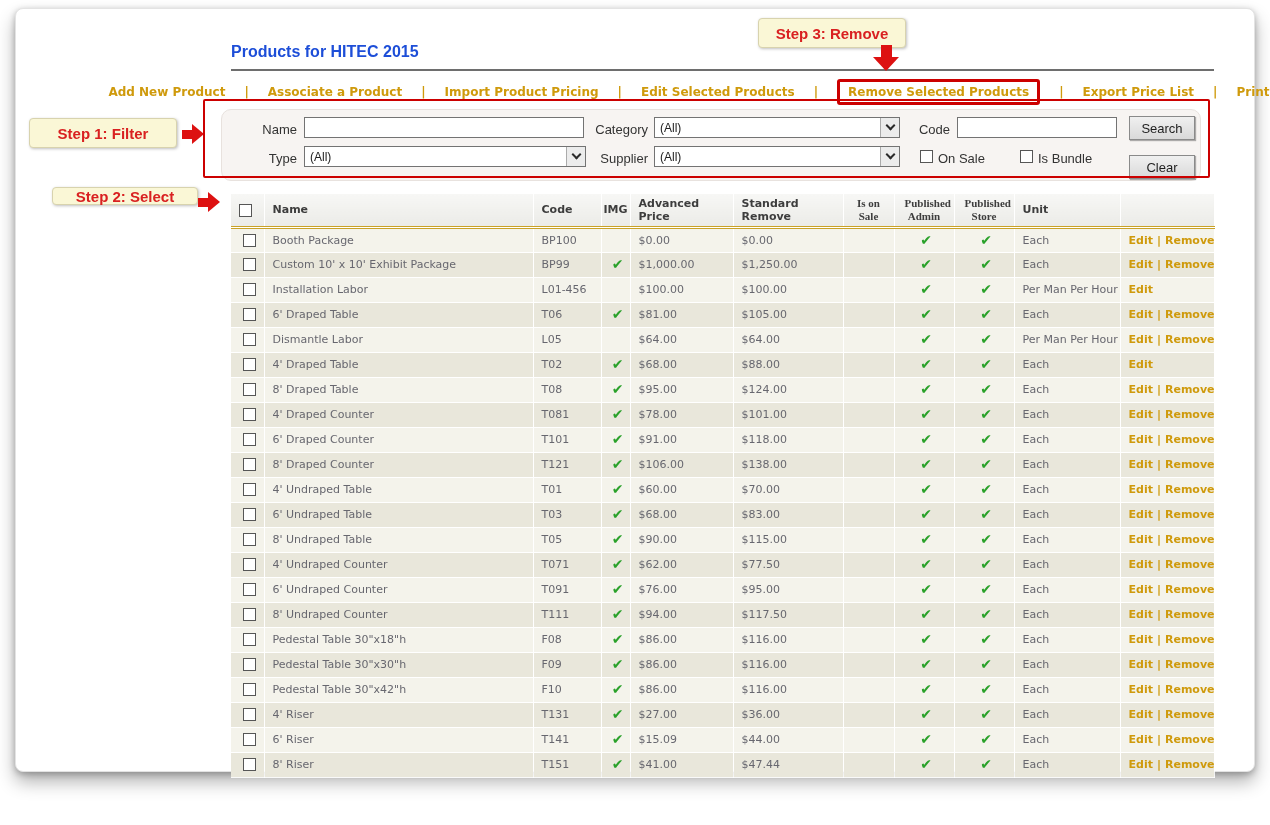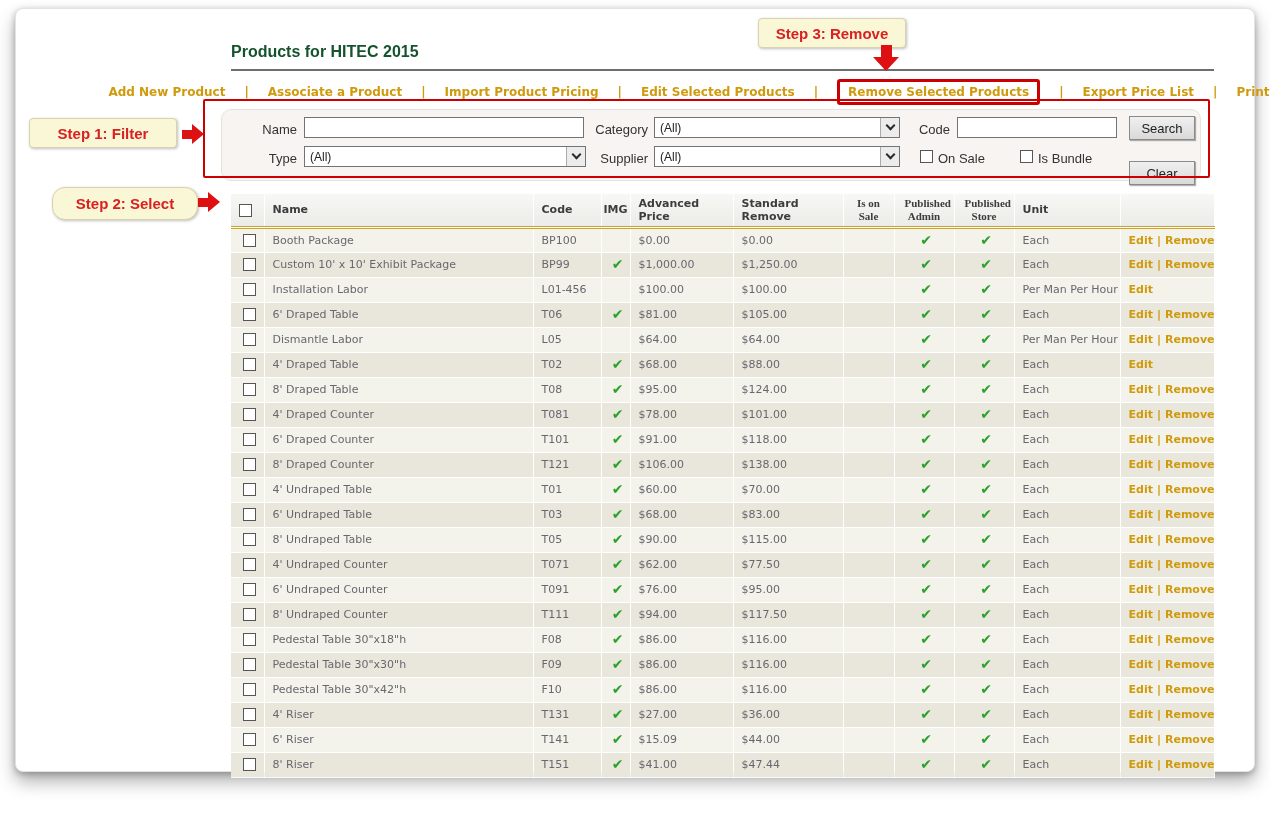--- a/index.html
+++ b/index.html
@@ -8,21 +8,21 @@
     position:relative; width:1270px; height:825px; overflow:hidden;
     font-family:"Liberation Sans", sans-serif; background:#fff;
   }
   
   .card {
     position:absolute; left:15px; top:8px; width:1240px; height:764px;
     background:#fff; border:1px solid #e3e3e3; border-radius:8px;
     box-shadow:0 2px 6px rgba(0,0,0,.25), 0 10px 18px rgba(0,0,0,.30);
   }
   
-  .page-title { position:absolute; left:215px; top:34px; font-size:16px; font-weight:bold; color:#14532d; }
+  .page-title { position:absolute; left:215px; top:34px; font-size:16px; font-weight:bold; color:#1d4ed8; }
   .title-rule { position:absolute; left:215px; top:60px; width:983px; border-top:2px solid #6e6e6e; }
   
   .toolbar {
     position:absolute; left:215px; top:68px; width:983px; height:30px;
     display:flex; align-items:center; justify-content:center; gap:19px;
     font-family:"DejaVu Sans", sans-serif; font-size:12px; font-weight:bold; color:#CF9A0C;
     white-space:nowrap;
   }
   .tlink { color:#CF9A0C; cursor:pointer; }
   .tsep  { color:#CF9A0C; font-weight:bold; }
@@ -157,21 +157,21 @@
           <span class="chev"></span>
         </span>
     </div>
 
     <span class="cb" style="position:absolute; left:904px; top:141px;"></span>
     <span class="cb-label" style="left:922px; top:142px;">On Sale</span>
 
     <span class="cb" style="position:absolute; left:1004px; top:141px;"></span>
     <span class="cb-label" style="left:1022px; top:142px;">Is Bundle</span>
 
-    <div class="btn" style="left:1113px; top:152px;">Clear</div>
+    <div class="btn" style="left:1113px; top:146px;">Clear</div>
 
     <div class="ptable-wrap">
       <table class="ptable">
         <colgroup>
           <col style="width:33px">
             <col style="width:269px">
             <col style="width:68px">
             <col style="width:29px">
           <col style="width:103px">
             <col style="width:110px">
@@ -487,21 +487,21 @@
       </table>
     </div>
   </div>
 
   <div class="callout" style="left:29px; top:118px; width:148px; height:30px;">Step 1: Filter</div>
   <div class="arrow-right" style="left:182px; top:124px;">
       <span class="shaft"></span>
       <span class="head"></span>
     </div>
 
-  <div class="callout" style="left:52px; top:187px; width:146px; height:33px;border-radius:13px;">Step 2: Select</div>
+  <div class="callout" style="left:52px; top:187px; width:146px; height:18px;">Step 2: Select</div>
   <div class="arrow-right" style="left:198px; top:192px;">
       <span class="shaft"></span>
       <span class="head"></span>
     </div>
 
   <div class="callout" style="left:758px; top:18px; width:148px; height:30px;">Step 3: Remove</div>
   <div class="arrow-down" style="left:873px; top:45px;">
       <span class="shaft"></span>
       <span class="head"></span>
     </div>

